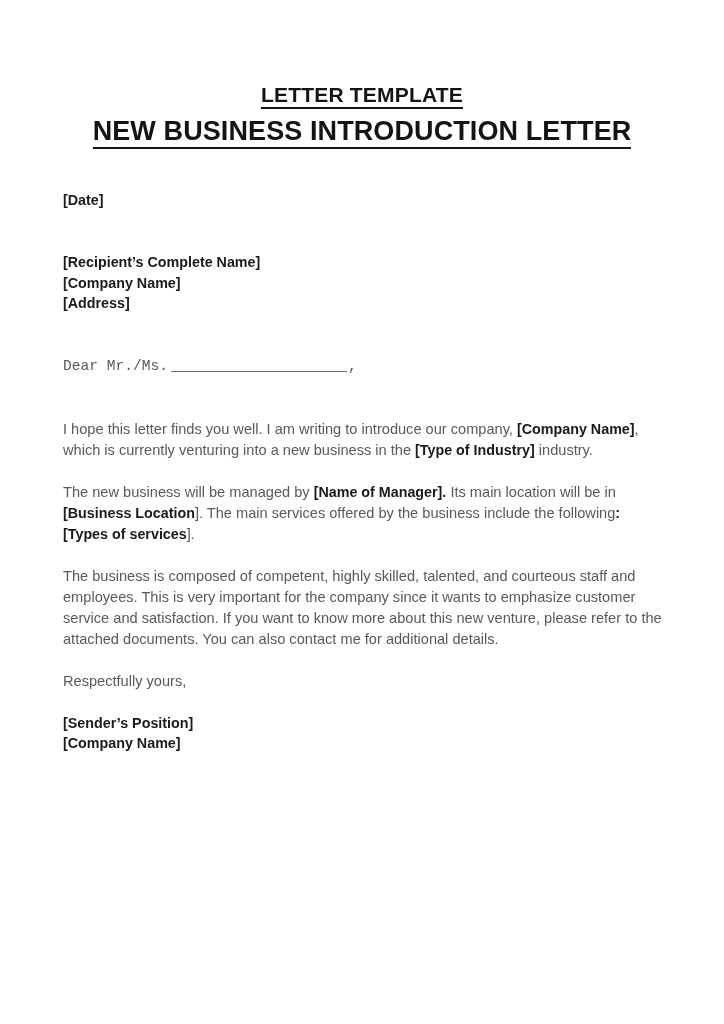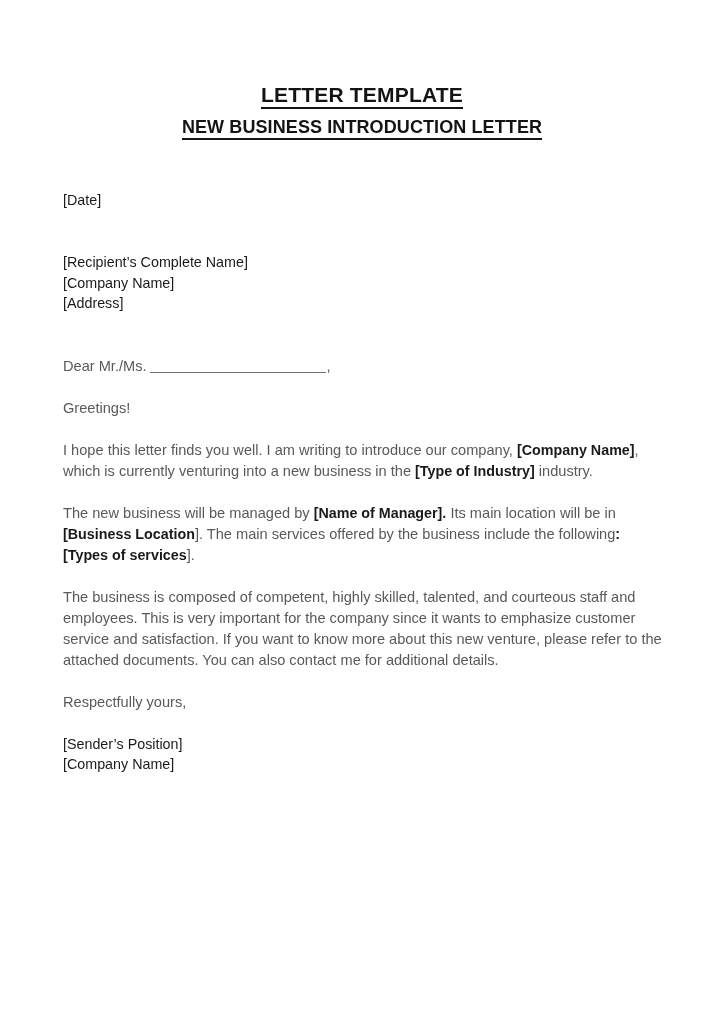--- a/index.html
+++ b/index.html
@@ -36,40 +36,40 @@
     color: #141414;
     font-weight: bold;
     letter-spacing: 0.2px;
     line-height: 1.0;
   }
   .title-line-1 {
     font-size: 21px;
     margin-bottom: 9px;
   }
   .title-line-2 {
-    font-size: 18px;
+    font-size: 27px;
     letter-spacing: 0.1px;
   }
   .title-underline {
     display: inline-block;
     border-bottom: 2.2px solid #141414;
     padding-bottom: 2px;
   }
 
   
   .doc-body {
     position: absolute;
     left: 63px;
     top: 190px;
     width: 600px;
   }
 
   .ph-block {
     color: #1a1a1a;
-    font-weight: normal;
+    font-weight: bold;
     font-size: 14.3px;
     line-height: 20.4px;
   }
 
   .gap-date-to-recipient { height: 42px; }
   .gap-recipient-to-dear { height: 42px; }
   .gap-line { height: 21px; }
   .gap-para { height: 21px; }
   .gap-closing-to-sender { height: 21px; }
 
@@ -83,20 +83,21 @@
 
   .para b,
   .body-line b {
     color: #1a1a1a;
     font-weight: bold;
     font-size: 14.3px;
   }
 
   .dear-line {
     white-space: nowrap;
+    font-family: Liberation Mono, monospace;
   }
   .blank-rule {
     display: inline-block;
     width: 176px;
     border-bottom: 1.6px solid #6e6f71;
     vertical-align: -2px;
     margin: 0 1px 0 3px;
   }
 </style>
 </head>
@@ -124,21 +125,20 @@
       <div class="ph-block">[Company Name]</div>
       <div class="ph-block">[Address]</div>
     </div>
 
     <div class="gap-recipient-to-dear"></div>
 
     <div class="body-line dear-line"><span>Dear Mr./Ms.</span><span class="blank-rule"></span><span>,</span></div>
 
     <div class="gap-line"></div>
 
-    <div class="body-line">Greetings!</div>
 
     <div class="gap-para"></div>
 
     <div class="para"><span>I hope this letter finds you well. I am writing to introduce our company, </span><b>[Company Name]</b><span>, which is currently venturing into a new business in the </span><b>[Type of Industry]</b><span> industry.</span></div>
 
     <div class="gap-para"></div>
 
     <div class="para"><span>The new business will be managed by </span><b>[Name of Manager].</b><span> Its main location will be in </span><b>[Business Location</b><span>]. The main services offered by the business include the following</span><b>: [Types of services</b><span>].</span></div>
 
     <div class="gap-para"></div>

